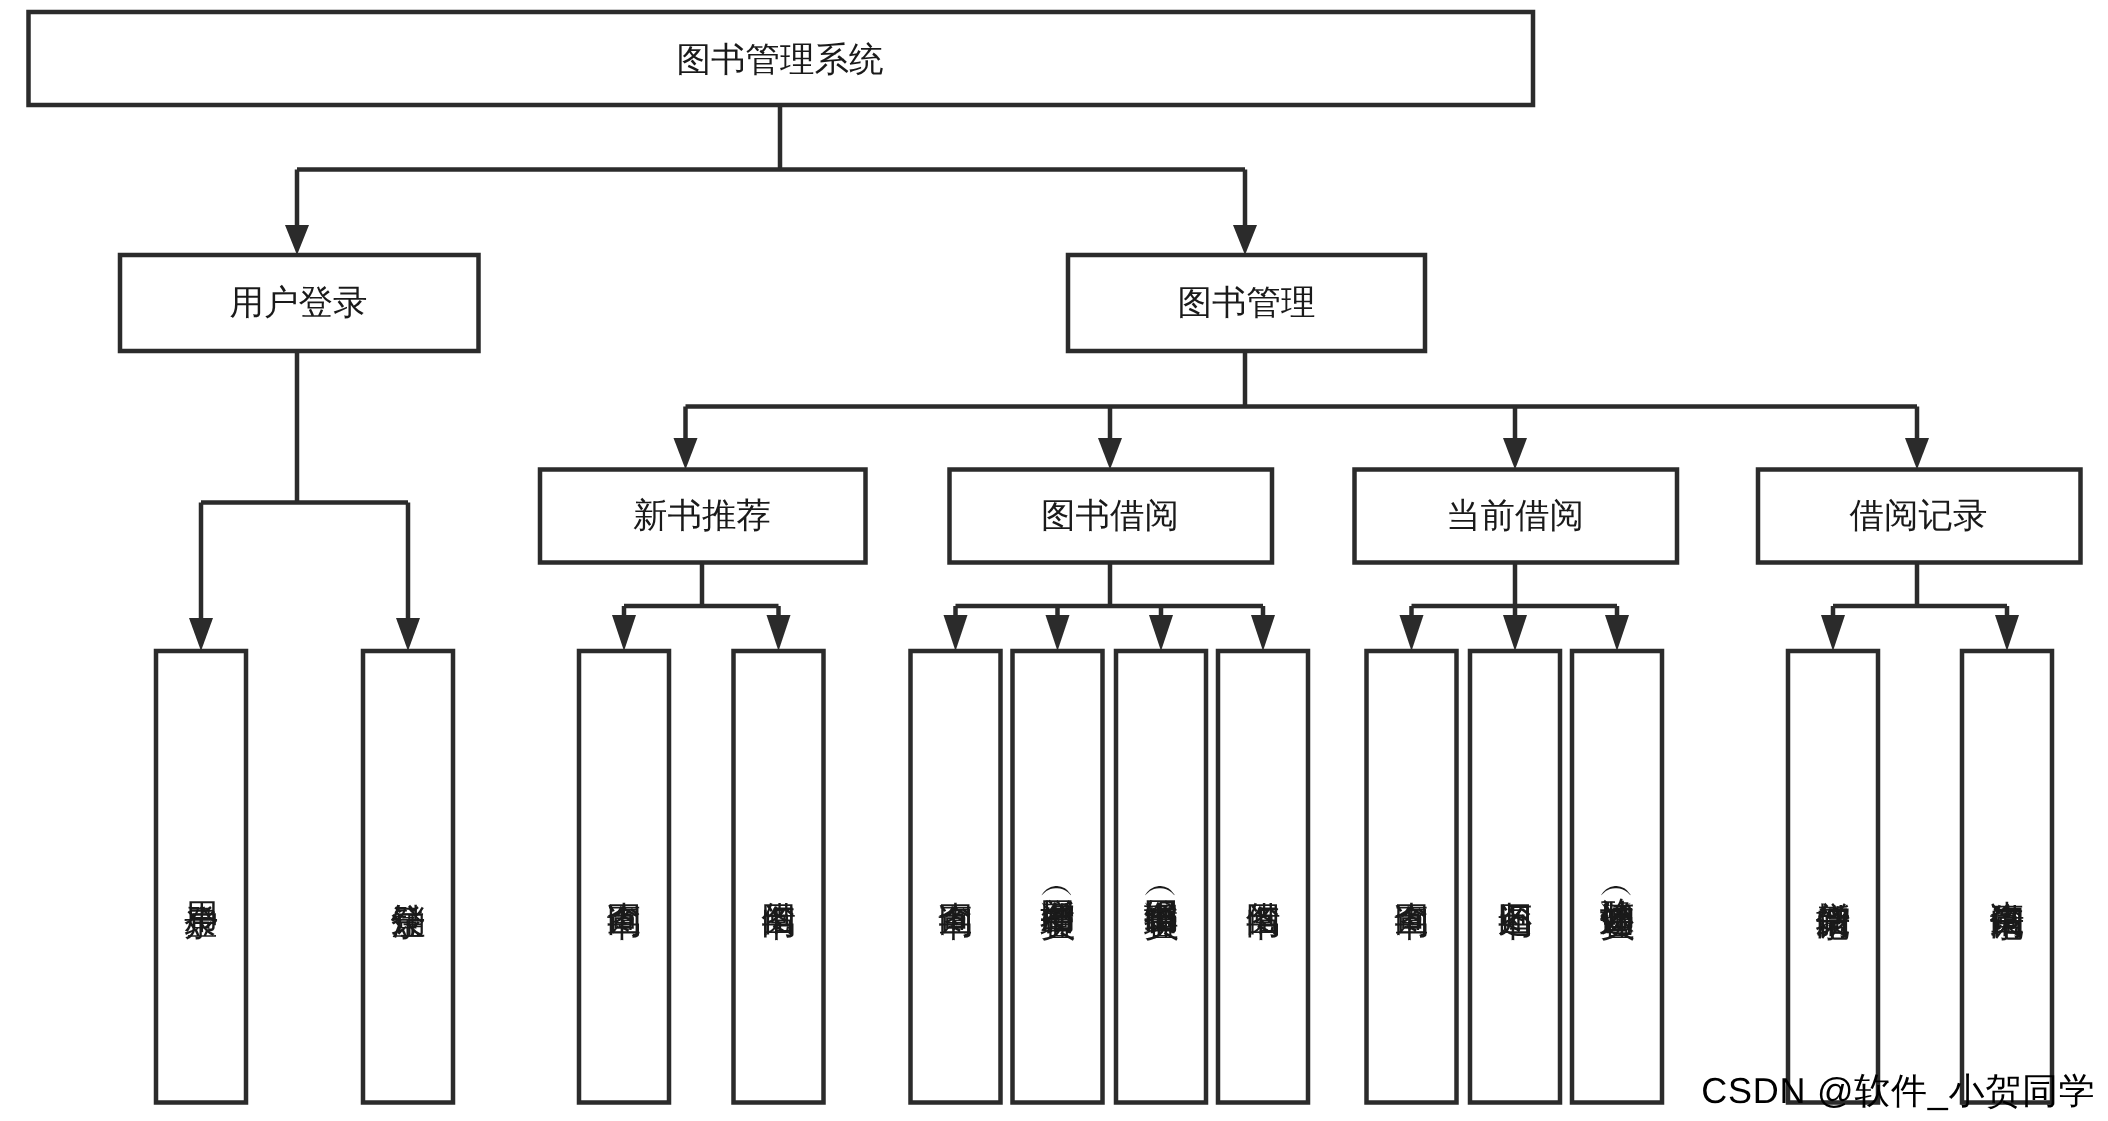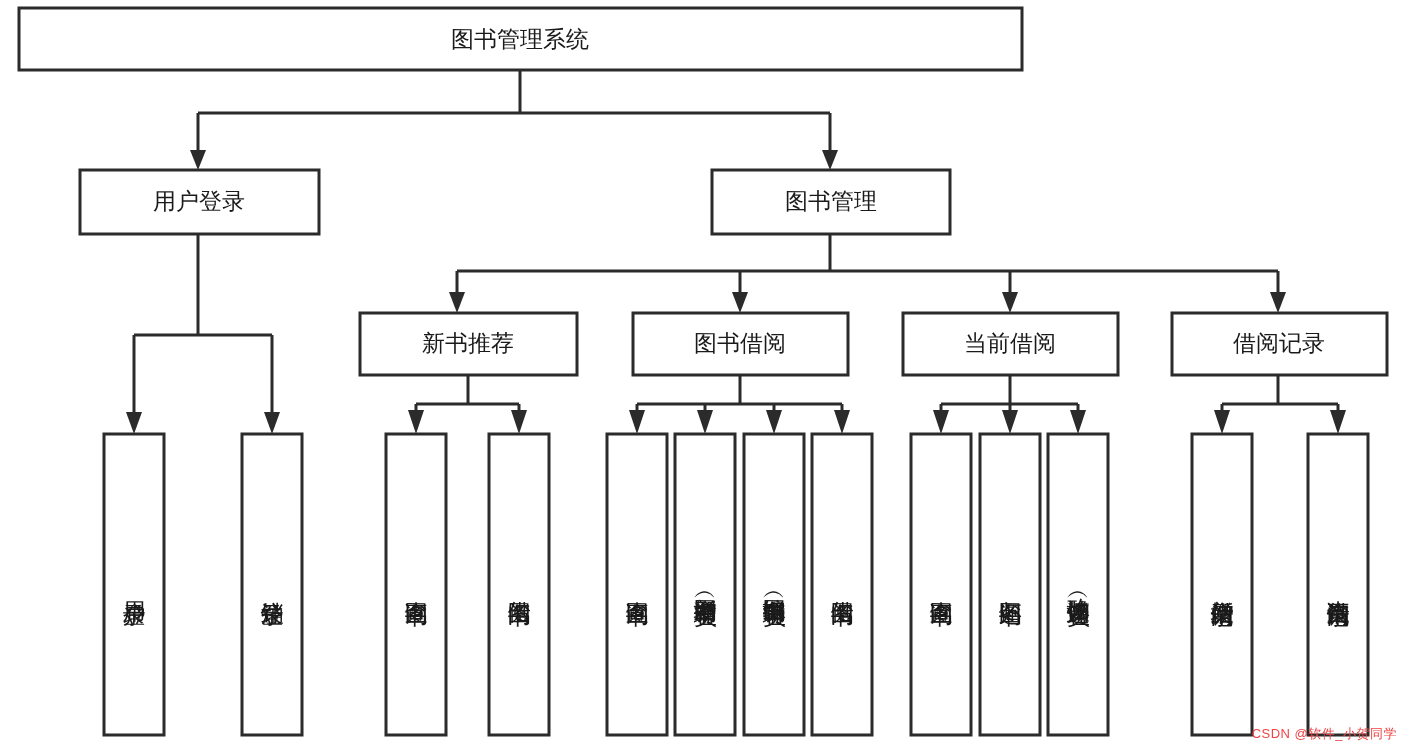--- a/index.html
+++ b/index.html
@@ -58,22 +58,22 @@
     letter-spacing: 1px;
     white-space: pre-wrap;
     text-align: center;
     pointer-events: none;
   }
   .watermark {
     position: absolute;
     right: 8px;
     bottom: 4px;
     font-family: "Liberation Sans", "DejaVu Sans", sans-serif;
-    font-size: 13px;
-    color: #ef4444;
+    font-size: 24px;
+    color: #000000;
     letter-spacing: 0.5px;
     white-space: nowrap;
   }
 </style>
 </head>
 <body>
 
 <div id="stage">
 
   <svg id="diagram" viewBox="0 0 1405 747">

